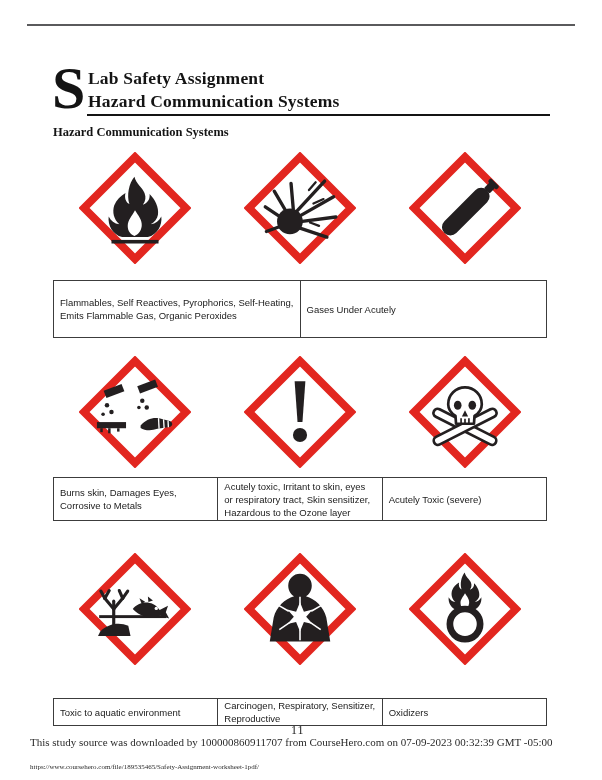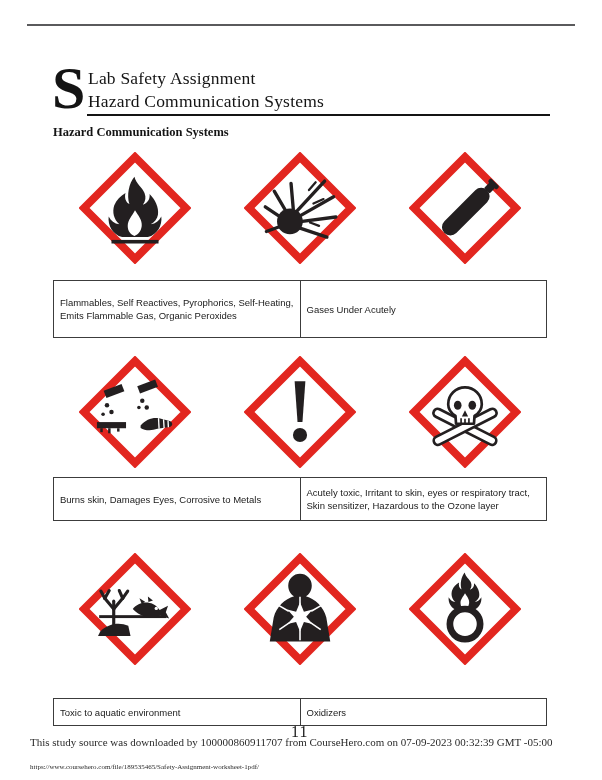--- a/index.html
+++ b/index.html
@@ -7,42 +7,42 @@
   .page {
     position:relative; width:602px; height:780px; background:#ffffff;
     overflow:hidden; font-family:"Liberation Serif", serif; color:#1c1c1c;
   }
   .top-rule { position:absolute; left:27px; top:24px; width:548px; height:2px; background:#5a5a5c; }
   .dropcap {
     position:absolute; left:52px; top:58px; font-size:60px; font-weight:bold;
     line-height:60px; color:#141414; letter-spacing:-1px;
   }
   .masthead { position:absolute; left:88px; top:67px; width:462px; }
-  .title-line { font-size:17.5px; font-weight:normal; line-height:22.5px; color:#141414; letter-spacing:0.2px; }
+  .title-line { font-size:17.5px; font-weight:bold; line-height:22.5px; color:#141414; letter-spacing:0.2px; }
   .title-underline { position:absolute; left:87px; top:114px; width:463px; height:1.6px; background:#141414; }
   .section-heading { position:absolute; left:53px; top:125px; font-size:12.5px; font-weight:bold; color:#141414; font-family:"Liberation Serif", serif; }
 
   .picto-row { position:absolute; left:53px; width:494px; display:flex; }
   .picto-cell { width:164.66px; display:flex; justify-content:center; }
   .picto-cell svg { width:112px; height:112px; display:block; }
 
   .cap-table { position:absolute; left:53px; width:494px; display:flex; border:1px solid #3c3c3c; background:#fff; }
   .cap-cell {
     flex:1; border-left:1px solid #3c3c3c; padding:2px 6px;
     display:flex; align-items:center;
     font-family:"Liberation Sans", sans-serif; font-size:9.5px; line-height:13px; color:#1a1a1a;
   }
   .cap-cell:first-child { border-left:none; }
 
   .footer-line {
     position:absolute; left:30px; top:736px; font-size:11px; color:#2a2a2a;
     font-family:"Liberation Serif", serif; white-space:nowrap;
   }
   .page-number {
-    position:absolute; left:291px; top:723px; font-size:16px; color:#1a1a1a;
+    position:absolute; left:291px; top:723px; font-size:12px; color:#1a1a1a;
     font-family:"Liberation Serif", serif; letter-spacing:1px;
   }
   .footer-url {
     position:absolute; left:30px; top:763px; font-size:7px; color:#2a2a2a;
     font-family:"Liberation Serif", serif; white-space:nowrap;
   }
 </style>
 </head>
 <body>
 
@@ -165,20 +165,23 @@
     </div>
   </div>
 
   <div class="cap-table" style="top:477px;height:44px">
     <div class="cap-cell">
         <span>Burns skin, Damages Eyes, Corrosive to Metals</span>
       </div>
     <div class="cap-cell">
         <span>Acutely toxic, Irritant to skin, eyes or respiratory tract, Skin sensitizer, Hazardous to the Ozone layer</span>
       </div>
+    <div class="cap-cell">
+        <span>Acutely Toxic (severe)</span>
+      </div>
   </div>
 
   <div class="picto-row" style="top:553px">
     <div class="picto-cell">
       <svg viewBox="0 0 100 100">
         <path d="M50 4.5 L95.5 50 L50 95.5 L4.5 50 Z" fill="#ffffff" stroke="#e2261f" stroke-width="7"></path>
         <rect x="18" y="55.5" width="60" height="2.6" fill="#231f20"></rect>
         <path d="M19 70 C26 63 36 61.5 44 65 L46 74 L17 74 Z" fill="#231f20"></path>
         <g stroke="#231f20" stroke-width="2.8" stroke-linecap="round" fill="none">
           <path d="M31 67 L31 43"></path>
@@ -222,20 +225,23 @@
         <circle cx="50" cy="63.5" r="13.5" fill="none" stroke="#231f20" stroke-width="6"></circle>
       </svg>
     </div>
   </div>
 
   <div class="cap-table" style="top:698px;height:28px">
     <div class="cap-cell">
         <span>Toxic to aquatic environment</span>
       </div>
     <div class="cap-cell">
+        <span>Carcinogen, Respiratory, Sensitizer, Reproductive</span>
+      </div>
+    <div class="cap-cell">
         <span>Oxidizers</span>
       </div>
   </div>
 
   <div class="page-number">11</div>
   <div class="footer-line">This study source was downloaded by 100000860911707 from CourseHero.com on 07-09-2023 00:32:39 GMT -05:00</div>
   <div class="footer-url">https://www.coursehero.com/file/189535465/Safety-Assignment-worksheet-1pdf/</div>
 
 </div>
 

